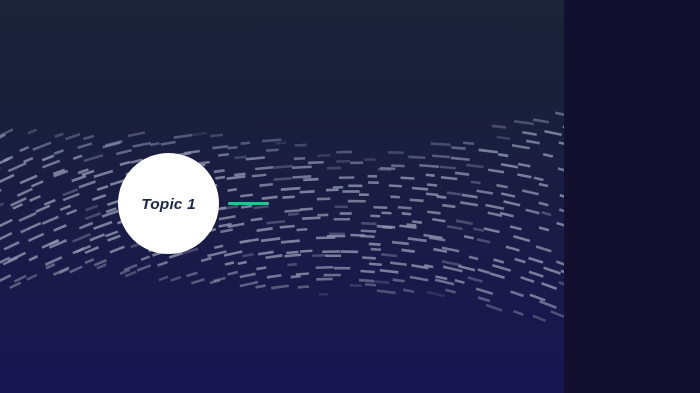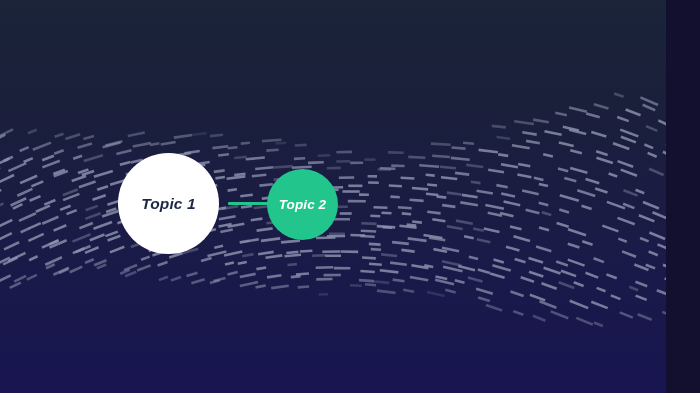--- a/index.html
+++ b/index.html
@@ -6,21 +6,21 @@
     margin: 0;
     padding: 0;
     background: #12102e;
   }
   body {
     font-family: "Liberation Sans", sans-serif;
   }
 
   #canvas {
     position: relative;
-    width: 666px;
+    width: 564px;
     height: 393px;
     overflow: hidden;
     background: linear-gradient(180deg, #1b2439 0%, #1a2039 22%, #1a1b47 62%, #181551 100%);
   }
 
   
   #dash-field {
     position: absolute;
     inset: 0;
     width: 700px;
@@ -597,17 +597,14 @@
       <line x1="662.4" y1="311.9" x2="676.0" y2="317.1" stroke="#8d94af" opacity="0.47"></line>
       <line x1="687.5" y1="302.5" x2="702.6" y2="308.4" stroke="#8d94af" opacity="0.40"></line>
     </svg>
 
   <div id="connector-1-2"></div>
 
   <div class="node" id="node-topic-1">
     <span class="node-label">Topic 1</span>
   </div>
 
-  <div class="node" id="node-topic-2">
-    <span class="node-label">Topic 2</span>
-  </div>
 
 </div>
 
 </body></html>

